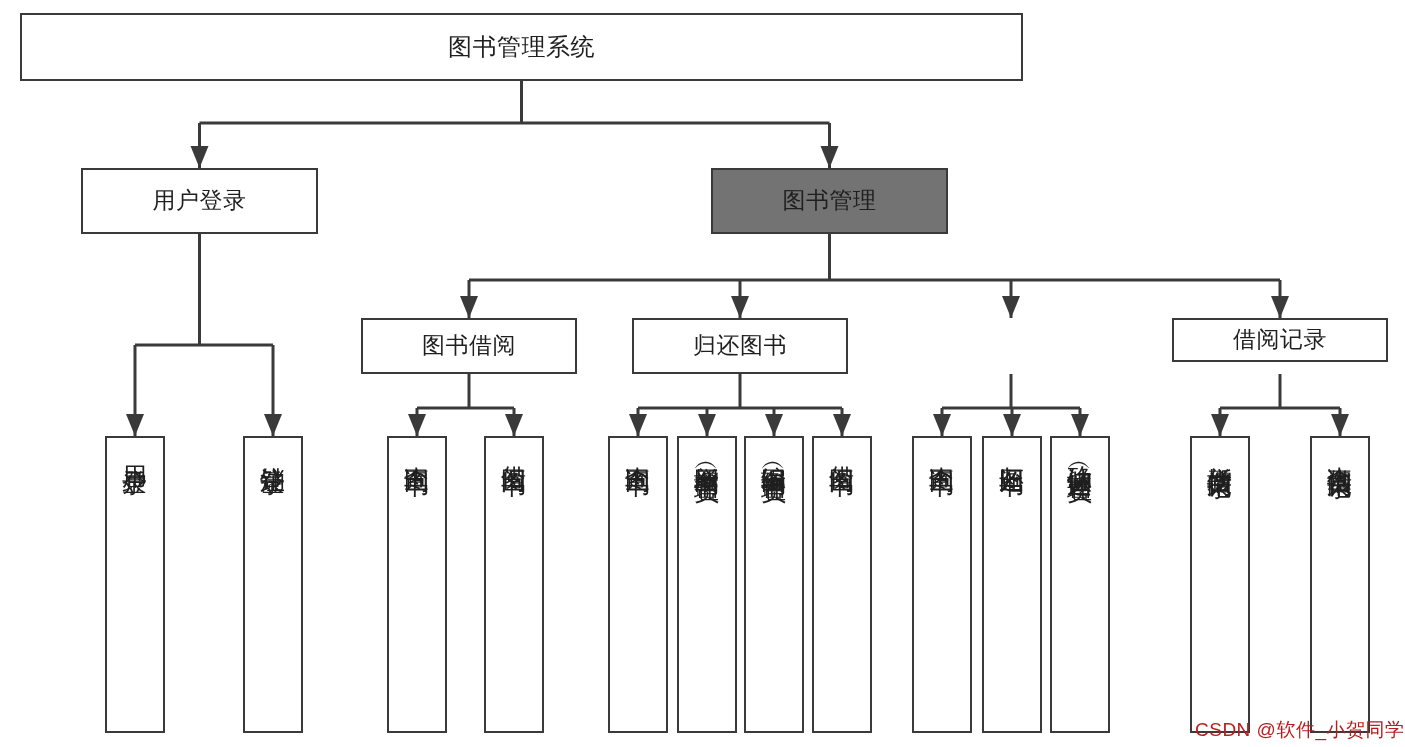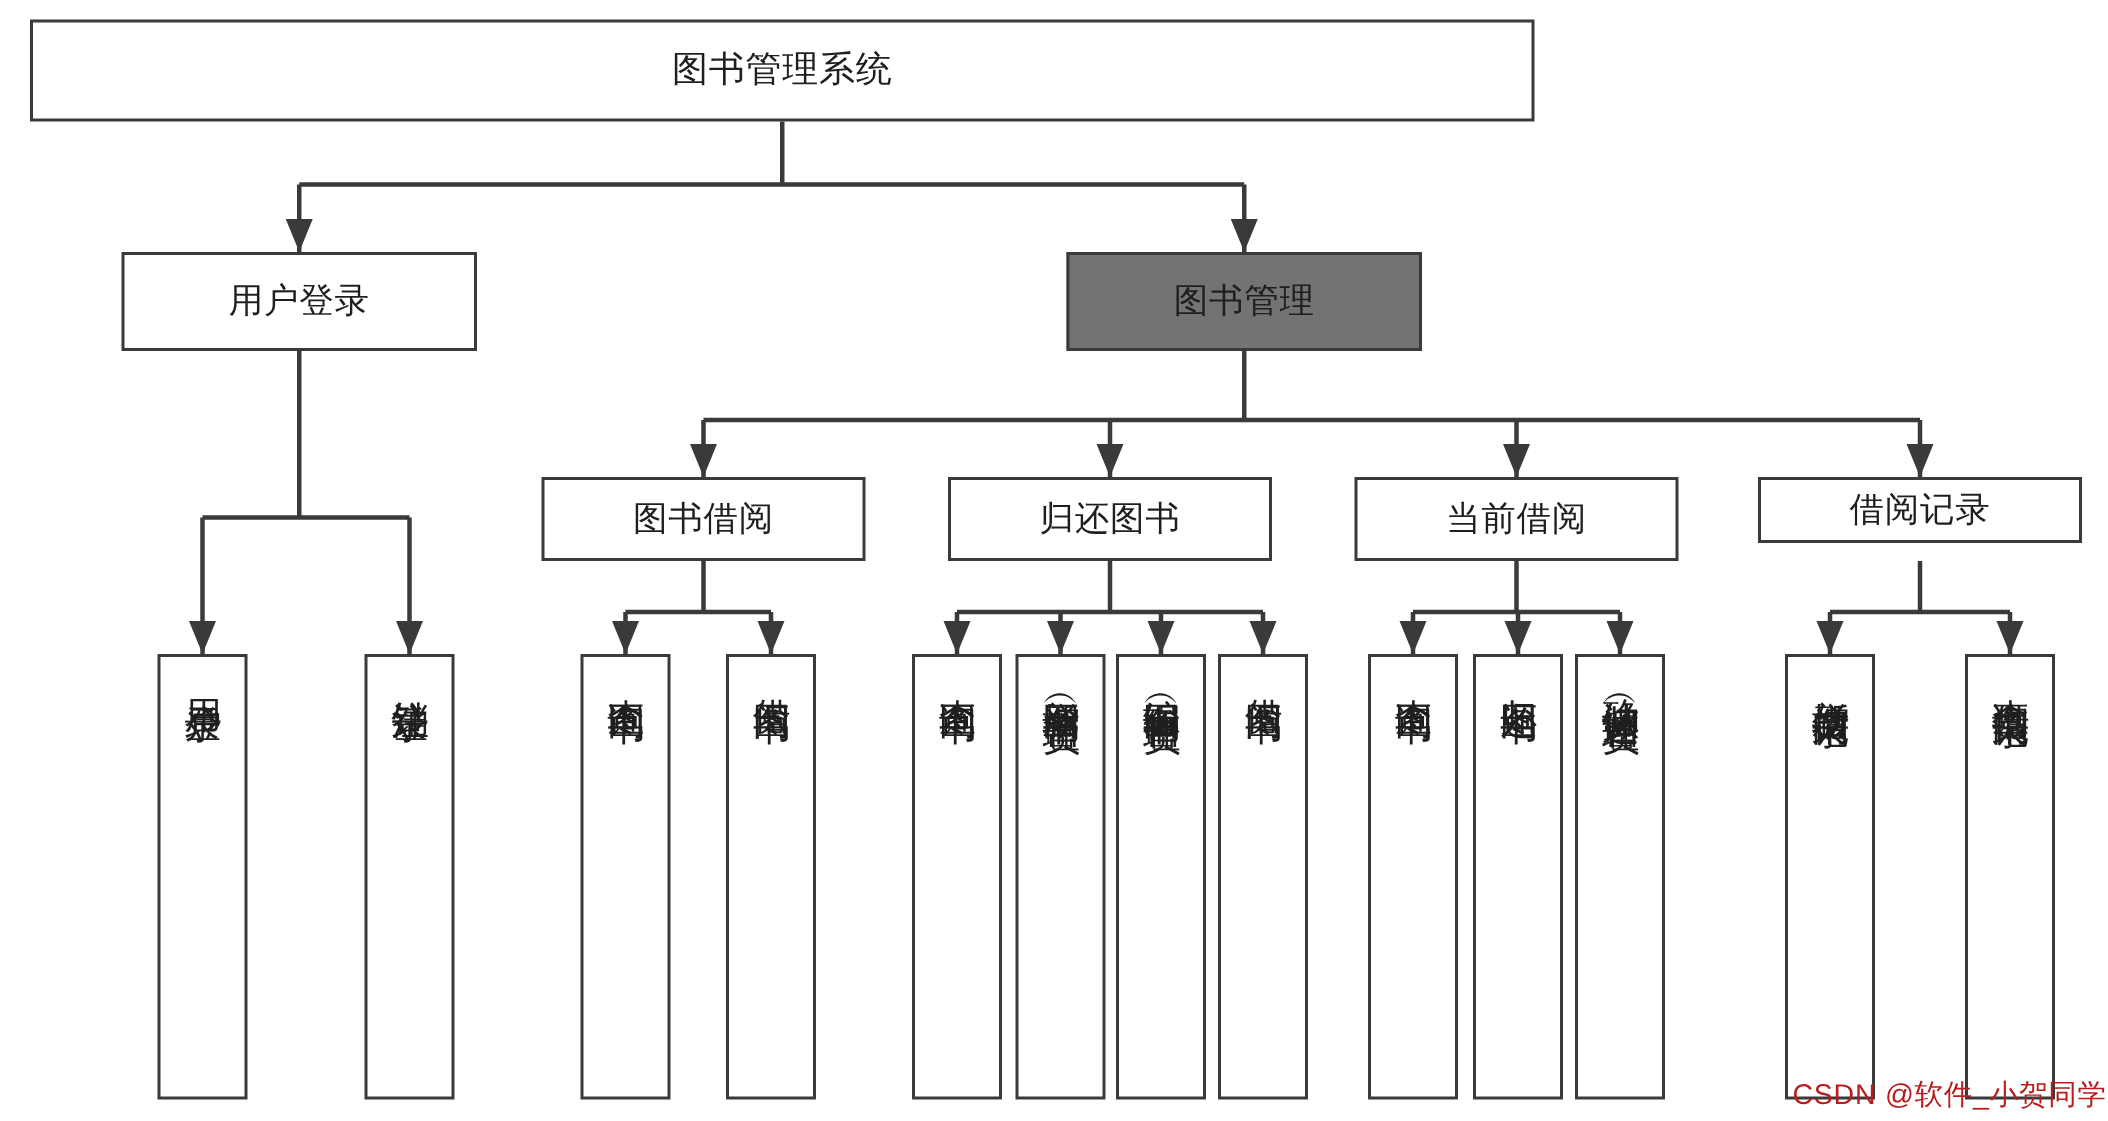--- a/index.html
+++ b/index.html
@@ -135,23 +135,20 @@
     </div>
     <div class="node horizontal" style="left: 711px; top: 168px; width: 237px; height: 66px; border-color: rgb(58, 58, 58); background: #737373; color: rgb(31, 31, 31);">
       <span class="node-label">图书管理</span>
     </div>
     <div class="node horizontal" style="left: 361px; top: 318px; width: 216px; height: 56px; border-color: rgb(58, 58, 58); background: rgb(255, 255, 255); color: rgb(31, 31, 31);">
       <span class="node-label">图书借阅</span>
     </div>
     <div class="node horizontal" style="left: 632px; top: 318px; width: 216px; height: 56px; border-color: rgb(58, 58, 58); background: rgb(255, 255, 255); color: rgb(31, 31, 31);">
       <span class="node-label">归还图书</span>
     </div>
-    <div class="node horizontal" style="left: 903px; top: 318px; width: 216px; height: 56px; border-color: rgb(58, 58, 58); background: rgb(255, 255, 255); color: rgb(31, 31, 31);">
-      <span class="node-label">当前借阅</span>
-    </div>
     <div class="node horizontal" style="left: 1172px; top: 318px; width: 216px; height: 44px; border-color: rgb(58, 58, 58); background: rgb(255, 255, 255); color: rgb(31, 31, 31);">
       <span class="node-label">借阅记录</span>
     </div>
     <div class="node vertical" style="left: 105px; top: 436px; width: 60px; height: 297px; border-color: rgb(58, 58, 58); background: rgb(255, 255, 255); color: rgb(31, 31, 31);">
       <span class="node-label">用户登录</span>
     </div>
     <div class="node vertical" style="left: 243px; top: 436px; width: 60px; height: 297px; border-color: rgb(58, 58, 58); background: rgb(255, 255, 255); color: rgb(31, 31, 31);">
       <span class="node-label">注销登录</span>
     </div>
     <div class="node vertical" style="left: 387px; top: 436px; width: 60px; height: 297px; border-color: rgb(58, 58, 58); background: rgb(255, 255, 255); color: rgb(31, 31, 31);">

